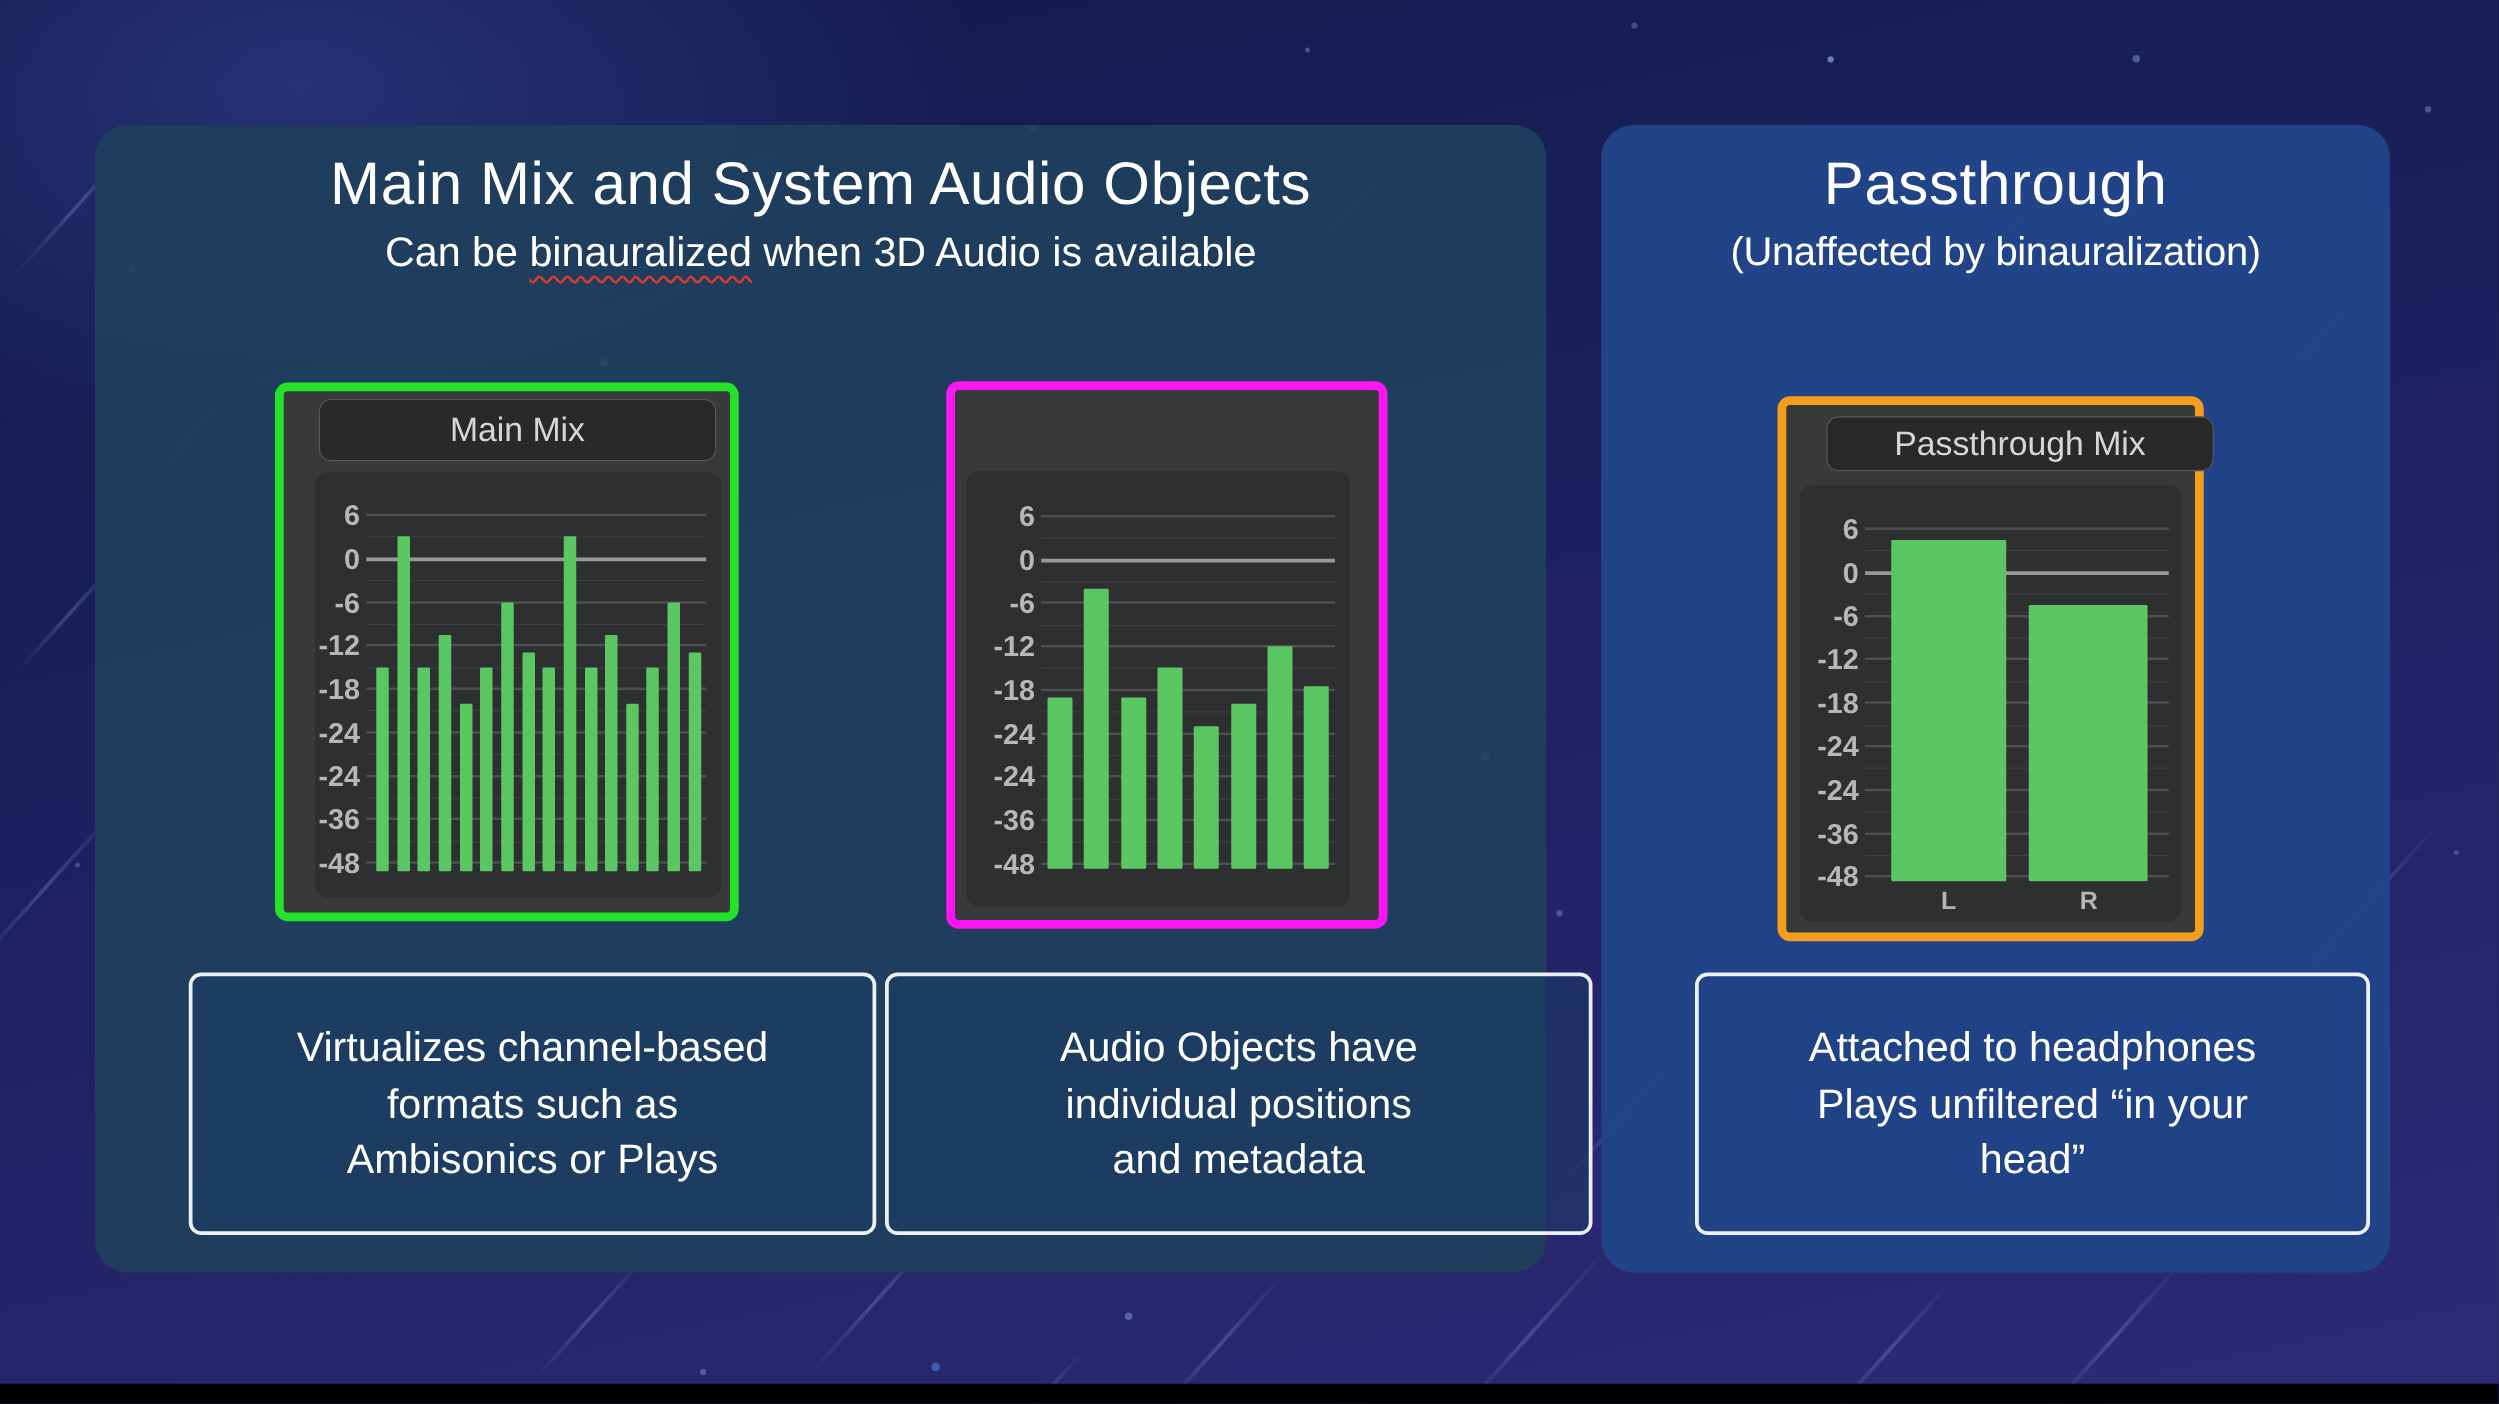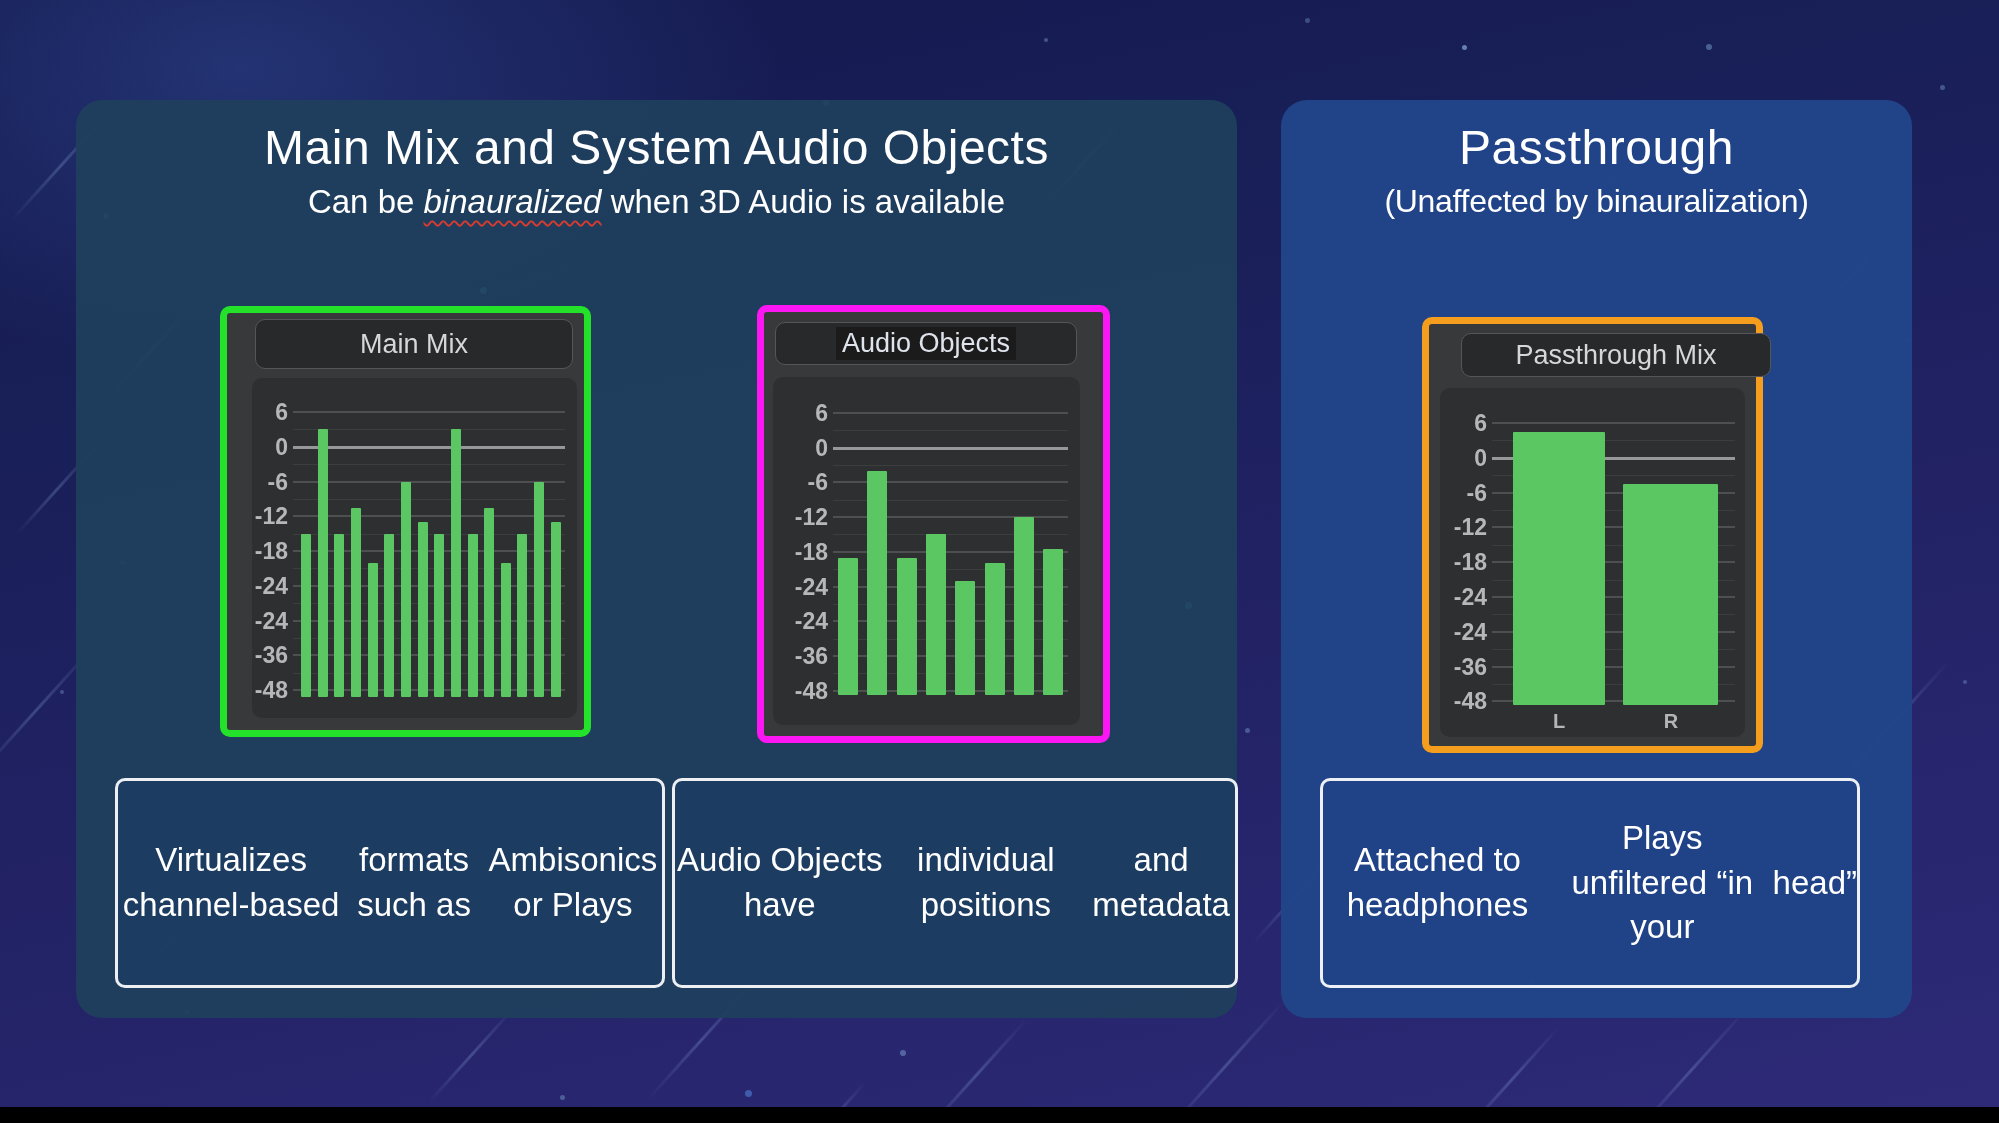--- a/index.html
+++ b/index.html
@@ -14,40 +14,40 @@
   .dot { position:absolute; border-radius:50%; }
   #bottom-bar { position:absolute; left:0; bottom:0; width:100%; height:16px; background:#000; }
 
   .panel { position:absolute; border-radius:26px; text-align:center; }
   #left-panel  { left:76px;  top:100px; width:1161px; height:918px; background:rgba(31,64,92,0.93); }
   #right-panel { left:1281px; top:100px; width:631px; height:918px; background:rgba(33,69,137,0.96); }
   .panel h1 { margin-top:20px; color:#ffffff; font-size:48px; font-weight:400; letter-spacing:0.5px; line-height:1.15; }
   .panel .subtitle { margin-top:8px; color:#ffffff; font-size:33px; font-weight:400; }
   #right-panel .subtitle { font-size:32px; letter-spacing:-0.3px; }
   .wavy { text-decoration:underline; text-decoration-style:wavy; text-decoration-color:#d93b30;
-          text-decoration-thickness:2px; text-underline-offset:7px;font-style:italic; }
+          text-decoration-thickness:2px; text-underline-offset:7px; }
 
   .meter { position:absolute; border-radius:10px; background:#38393b; z-index:4; }
   .meter-title { position:absolute; background:#28292b; border:1px solid #55565a; border-radius:10px;
                  display:flex; align-items:center; justify-content:center;
                  color:#d6d7d8; font-size:27px; font-weight:400; }
   .meter-title .hl { background:rgba(10,10,12,0.45); padding:1px 6px; color:#dfe4ec; }
   .meter-panel { position:absolute; background:#2e2f31; border-radius:10px; overflow:hidden; }
   .gridline { position:absolute; height:2px; background:#4e4f51; }
   .gridline.zero { height:3px; background:#97989a; }
   .gridline.minor { height:1px; background:#3c3d3f; }
   .tick-label { position:absolute; width:70px; text-align:right; color:#b6b7b9;
                 font-size:23px; font-weight:700; line-height:1; }
   .bar { position:absolute; border-radius:1px; }
   .meter-footer { position:absolute; width:100%; text-align:center; color:#cfd0d1; font-size:24px; }
   .cat-label { position:absolute; color:#b4b5b7; font-size:20px; font-weight:700; transform:translateX(-50%); }
 
   .info-box { position:absolute; border:3px solid rgba(255,255,255,0.92); border-radius:10px;
-              display:flex; flex-direction:row; align-items:center; justify-content:center;
-              color:#ffffff; font-size:33px; line-height:1.36; text-align:center; z-index:5; }
+              display:flex; flex-direction:column; align-items:center; justify-content:center;
+              color:#ffffff; font-size:33px; line-height:1.36; text-align:center; z-index:5;margin-left:36px; }
   .info-box.on-left  { background:rgba(26,60,100,0.55); }
   .info-box.on-right { background:rgba(30,66,134,0.45); }
 </style>
 </head>
 <body>
 
 <div id="stage">
 
   <div id="decor">
       <div class="dot" style="left: 103px; top: 213px; width: 6px; height: 6px; background: rgb(150, 195, 235); opacity: 0.45;"></div>
@@ -146,23 +146,20 @@
           <div class="bar" style="left: 198.85px; top: 51.375px; width: 10px; height: 267.625px; background: rgb(91, 199, 99);"></div>
           <div class="bar" style="left: 215.5px; top: 155.625px; width: 10px; height: 163.375px; background: rgb(91, 199, 99);"></div>
           <div class="bar" style="left: 232.15px; top: 129.562px; width: 10px; height: 189.438px; background: rgb(91, 199, 99);"></div>
           <div class="bar" style="left: 248.8px; top: 184.583px; width: 10px; height: 134.417px; background: rgb(91, 199, 99);"></div>
           <div class="bar" style="left: 265.45px; top: 155.625px; width: 10px; height: 163.375px; background: rgb(91, 199, 99);"></div>
           <div class="bar" style="left: 282.1px; top: 103.5px; width: 10px; height: 215.5px; background: rgb(91, 199, 99);"></div>
           <div class="bar" style="left: 298.75px; top: 144.042px; width: 10px; height: 174.958px; background: rgb(91, 199, 99);"></div>
         </div>
       </div>
       <div class="meter" style="left: 757px; top: 305px; width: 353px; height: 438px; border: 7px solid rgb(251, 22, 243);">
-        <div class="meter-title" style="left: 11px; top: 10px; width: 302px; height: 43px;">
-          <span class="hl">Audio Objects</span>
-        </div>
         <div class="meter-panel" style="left: 9px; top: 65px; width: 307px; height: 348px;">
           <div class="gridline" style="left: 60px; top: 35px; width: 235px;"></div>
           <div class="tick-label" style="left: -15px; top: 25px;">6</div>
           <div class="gridline minor" style="left: 60px; top: 53.35px; width: 235px;"></div>
           <div class="gridline zero" style="left: 60px; top: 69.7px; width: 235px;"></div>
           <div class="tick-label" style="left: -15px; top: 59.7px;">0</div>
           <div class="gridline minor" style="left: 60px; top: 88.05px; width: 235px;"></div>
           <div class="gridline" style="left: 60px; top: 104.4px; width: 235px;"></div>
           <div class="tick-label" style="left: -15px; top: 94.4px;">-6</div>
           <div class="gridline minor" style="left: 60px; top: 122.75px; width: 235px;"></div>

